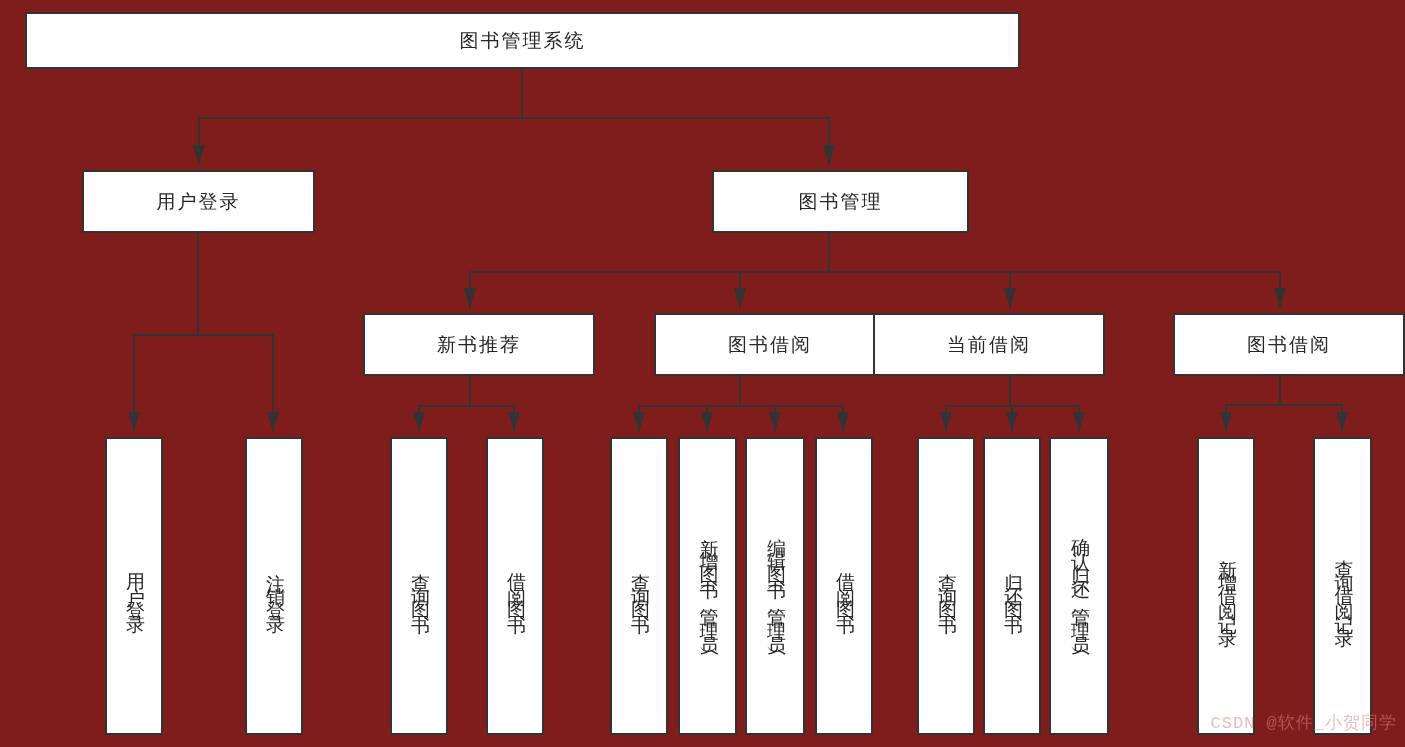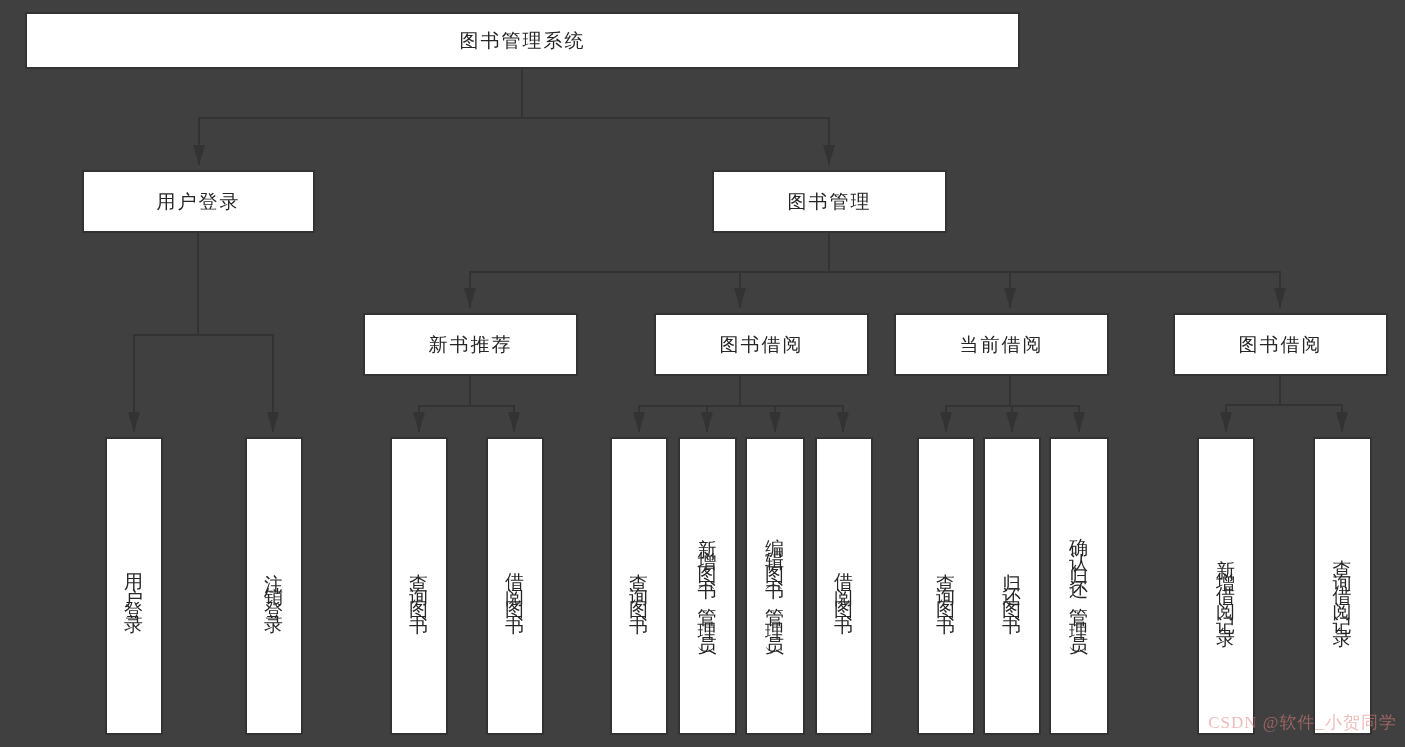--- a/index.html
+++ b/index.html
@@ -1,22 +1,22 @@
 <!DOCTYPE html>
 <html><head>
 <meta charset="utf-8">
 <style>
   html, body { margin: 0; padding: 0; background: #ffffff; }
   .canvas {
     position: relative;
     width: 1405px;
     height: 747px;
-    background: #404040;
+    background: #7f1d1d;
     overflow: hidden;
-    font-family: Liberation Serif, serif;
+    font-family: Liberation Mono, monospace;
     color: #262626;
   }
   svg.connectors {
     position: absolute;
     left: 0; top: 0;
     width: 1405px; height: 747px;
   }
   .box {
     position: absolute;
     box-sizing: border-box;
@@ -36,21 +36,21 @@
   .vlabel {
     writing-mode: vertical-rl;
     text-orientation: mixed;
     font-size: 19px;
     letter-spacing: 14px;
     line-height: 1;
     color: #262626;
     white-space: nowrap;
   }
   .leaf { top: 437px; height: 298px; }
-  .mod  { top: 313px; height: 63px; width: 215px; }
+  .mod  { top: 313px; height: 63px; width: 232px; }
   .lvl2 { top: 170px; height: 63px; }
   .watermark {
     position: absolute;
     right: 8px;
     top: 711px;
     font-size: 17px;
     letter-spacing: 1px;
     color: rgba(222, 130, 125, 0.55);
     white-space: nowrap;
     z-index: 5;
@@ -104,31 +104,31 @@
     </g>
   </svg>
 
   <div class="box" style="left:25px; top:12px; width:995px; height:57px;">
     <span class="hlabel">图书管理系统</span>
   </div>
 
   <div class="box lvl2" style="left:82px; width:233px;">
     <span class="hlabel">用户登录</span>
   </div>
-  <div class="box lvl2" style="left:712px; width:235px;text-align:center;">
+  <div class="box lvl2" style="left:712px; width:257px;text-align:center;">
     <span class="hlabel">图书管理</span>
   </div>
 
   <div class="box mod" style="left:363px;">
     <span class="hlabel">新书推荐</span>
   </div>
   <div class="box mod" style="left:654px;">
     <span class="hlabel">图书借阅</span>
   </div>
-  <div class="box mod" style="left:894px;">
+  <div class="box mod" style="left:873px;">
     <span class="hlabel">当前借阅</span>
   </div>
   <div class="box mod" style="left:1173px;">
     <span class="hlabel">图书借阅</span>
   </div>
 
   <div class="box leaf" style="left:105px; width:58px;">
     <span class="vlabel">用户登录</span>
   </div>
   <div class="box leaf" style="left:245px; width:58px;">

